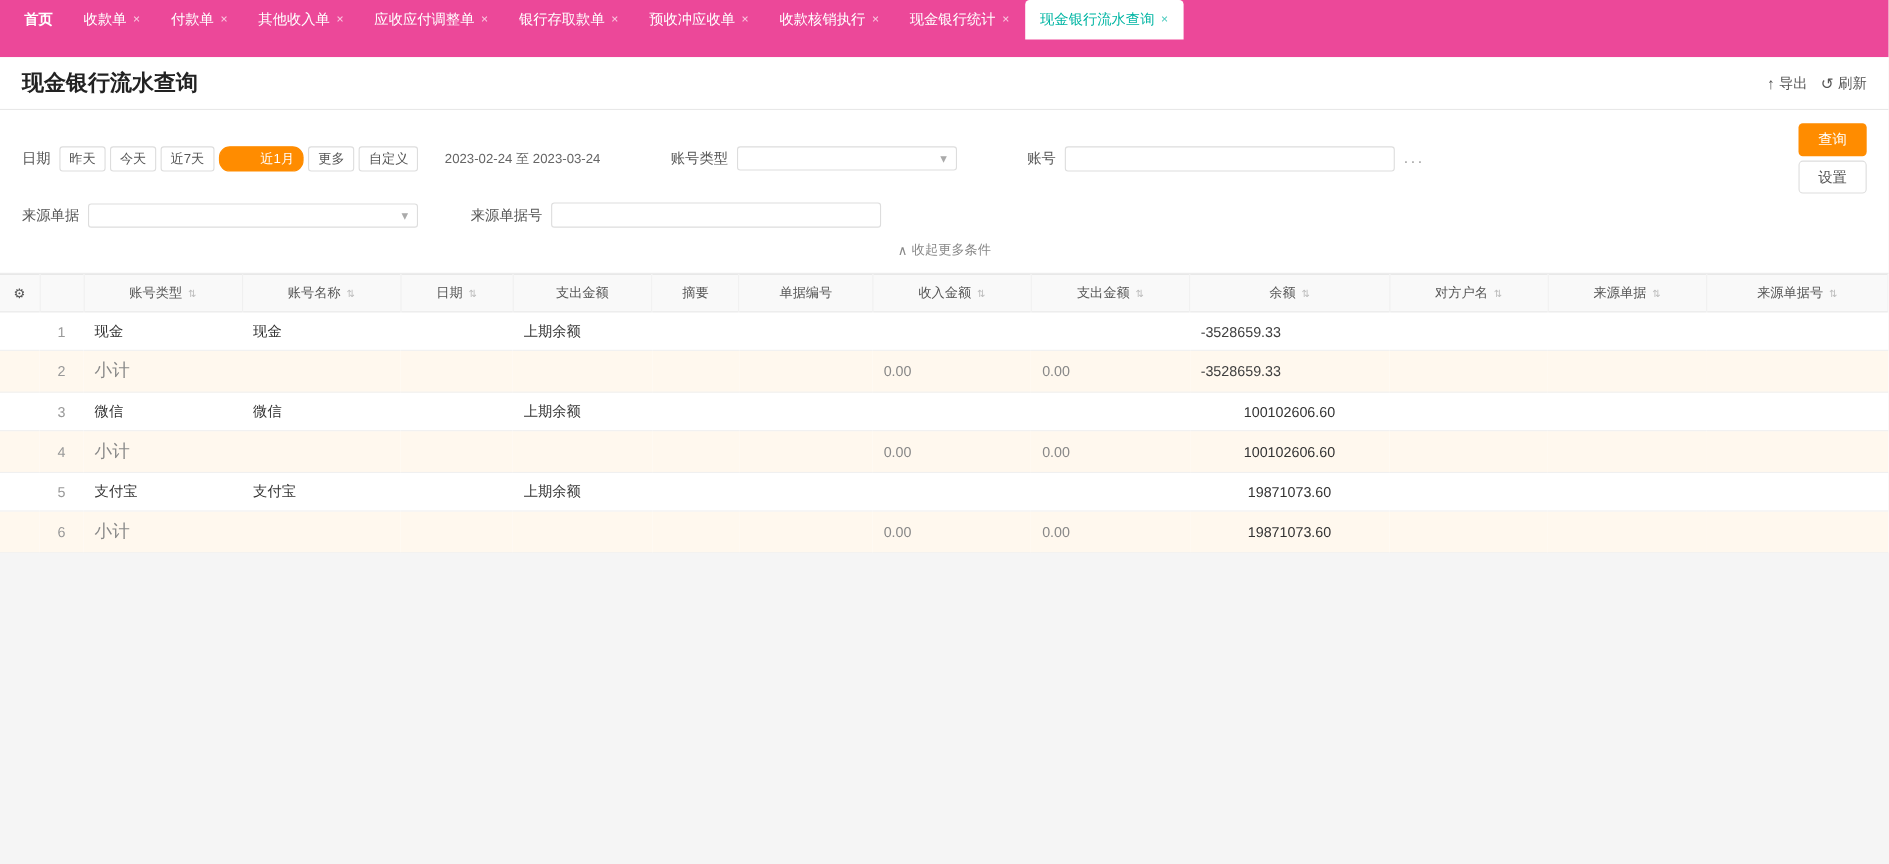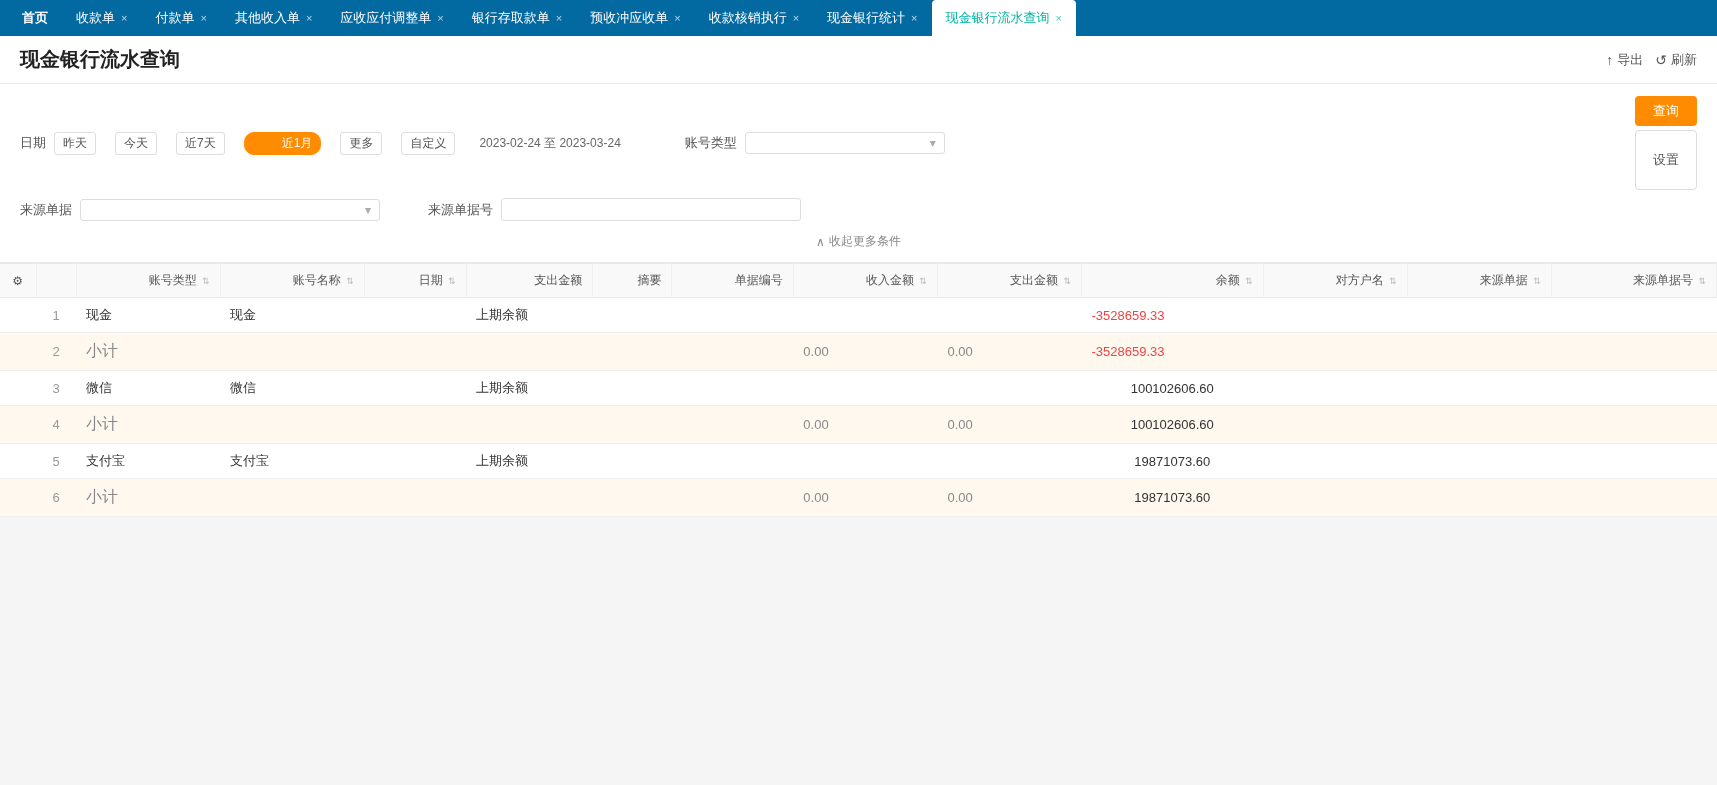--- a/index.html
+++ b/index.html
@@ -1,23 +1,23 @@
 <!DOCTYPE html>
 <html><head>
   <meta charset="utf-8">
   <style>
     * { box-sizing: border-box; margin: 0; padding: 0; }
     body { font-family: "Microsoft YaHei", "PingFang SC", sans-serif; font-size: 13px; background: #f5f5f5; color: #333; }
 
     
     .top-nav {
-      background: #0369a1;
+      background: #ec4899;
       display: flex;
       align-items: flex-start;
-      height: 36px;
+      height: 52px;
       padding: 0 8px;
       overflow: hidden;
     }
     .top-nav .nav-item {
       color: #fff;
       padding: 0 14px;
       height: 36px;
       display: flex;
       align-items: center;
       cursor: pointer;
@@ -86,21 +86,21 @@
       gap: 8px;
     }
     .filter-label {
       color: #555;
       white-space: nowrap;
       font-size: 13px;
     }
     .filter-date-btns {
       display: flex;
       align-items: center;
-      gap: 19px;
+      gap: 4px;
     }
     .date-btn {
       padding: 2px 8px;
       border: 1px solid #ddd;
       border-radius: 3px;
       background: #fff;
       cursor: pointer;
       font-size: 12px;
       color: #555;
     }
@@ -153,21 +153,21 @@
       border-radius: 4px;
       padding: 6px 18px;
       cursor: pointer;
       font-size: 13px;
     }
     .settings-btn {
       background: #fff;
       color: #555;
       border: 1px solid #ddd;
       border-radius: 4px;
-      padding: 20px 14px;
+      padding: 5px 14px;
       cursor: pointer;
       font-size: 13px;
     }
     .btn-group-right {
       display: flex;
       flex-direction: column;
       gap: 4px;
       margin-left: auto;
     }
     .collapse-bar {
@@ -192,21 +192,21 @@
       border-collapse: collapse;
       font-size: 13px;
     }
     thead tr {
       background: #f9f9f9;
       border-top: 1px solid #e8e8e8;
       border-bottom: 1px solid #e8e8e8;
     }
     thead th {
       padding: 8px 10px;
-      text-align: right;
+      text-align: center;
       color: #555;
       font-weight: normal;
       white-space: nowrap;
       border-right: 1px solid #f0f0f0;
       font-size: 12px;
     }
     thead th .sort-icon {
       font-size: 9px;
       color: #bbb;
       margin-left: 2px;
@@ -220,21 +220,21 @@
     }
     tbody tr.subtotal {
       background: #fff8ee;
     }
     tbody td {
       padding: 8px 10px;
       color: #333;
       white-space: nowrap;
     }
     td.row-index { color: #999; text-align: center; }
-    td.balance-neg { color: #ef4444; }
+    td.balance-neg { color: #404040; }
     td.balance-pos { color: #333; text-align: center; }
     td.subtotal-label { color: #888; font-size: 16px; }
     td.amount-zero { color: #888; }
   </style>
 </head>
 <body>
 
 <nav class="top-nav">
   <div class="nav-item home">
     <span>首页</span>
@@ -308,20 +308,25 @@
     </div>
 
     <div class="filter-group" style="margin-left: 40px;">
       <span class="filter-label">账号类型</span>
       <div class="filter-select" style="min-width:200px;">
         <span></span>
         <span style="color:#aaa;">▾</span>
       </div>
     </div>
 
+    <div class="filter-group" style="margin-left: 40px;">
+      <span class="filter-label">账号</span>
+      <input class="filter-input filter-input-wide" type="text" style="">
+      <span class="filter-dots">...</span>
+    </div>
 
     <div class="btn-group-right">
       <button class="query-btn">查询</button>
       <button class="settings-btn">设置</button>
     </div>
   </div>
 
   <div class="filter-row">
     <div class="filter-group">
       <span class="filter-label">来源单据</span>

